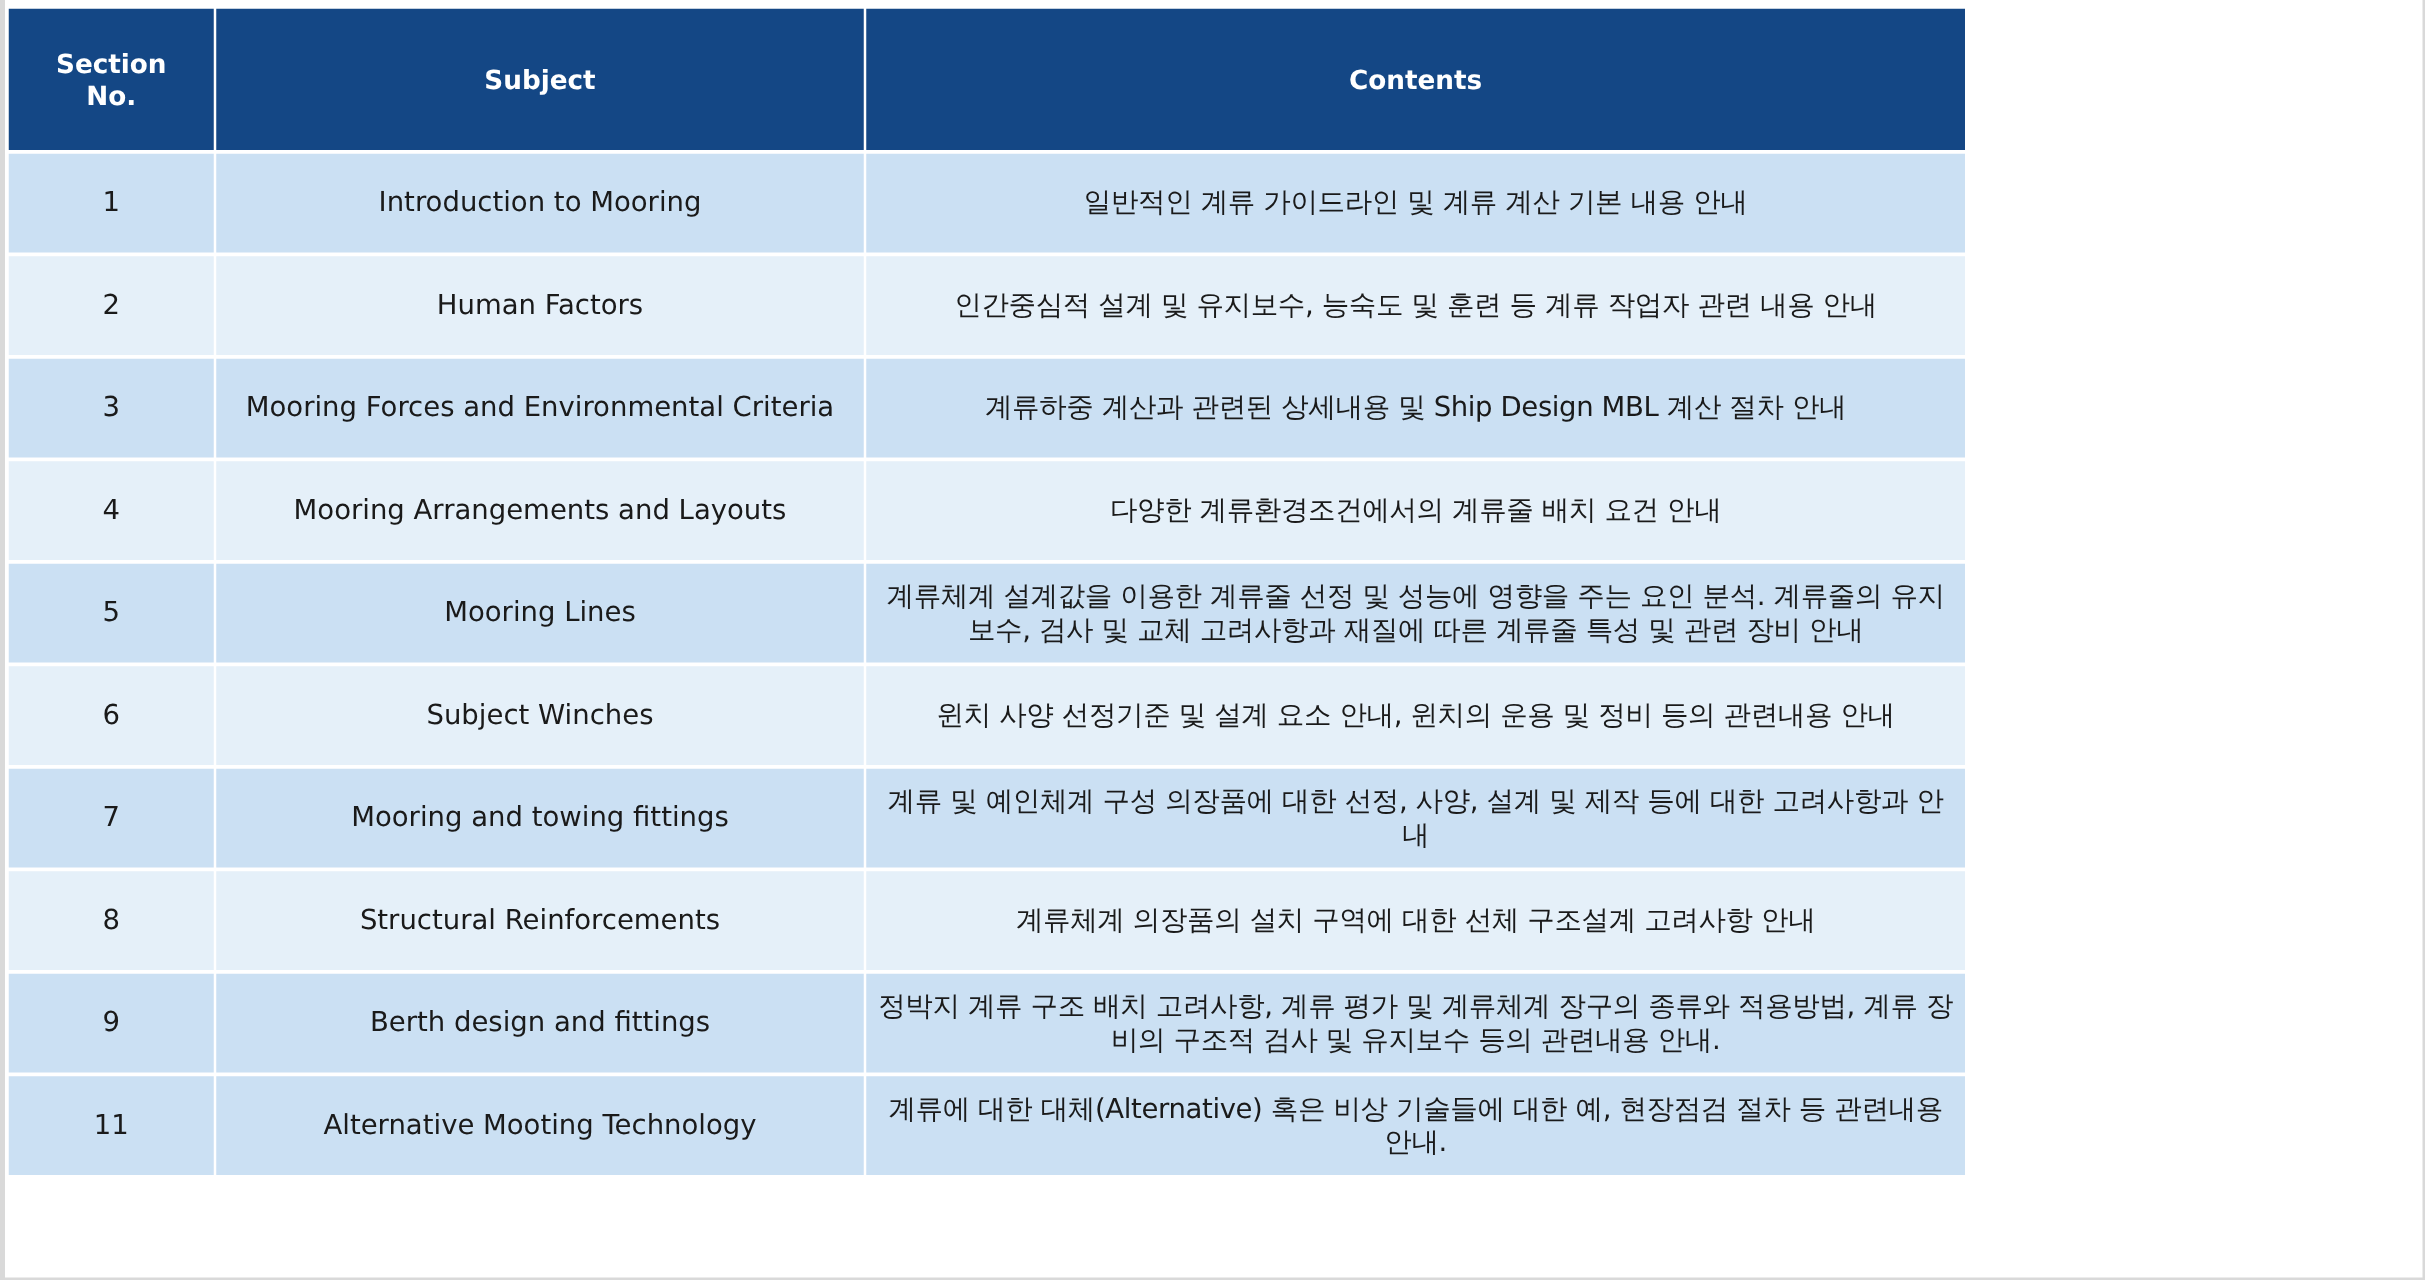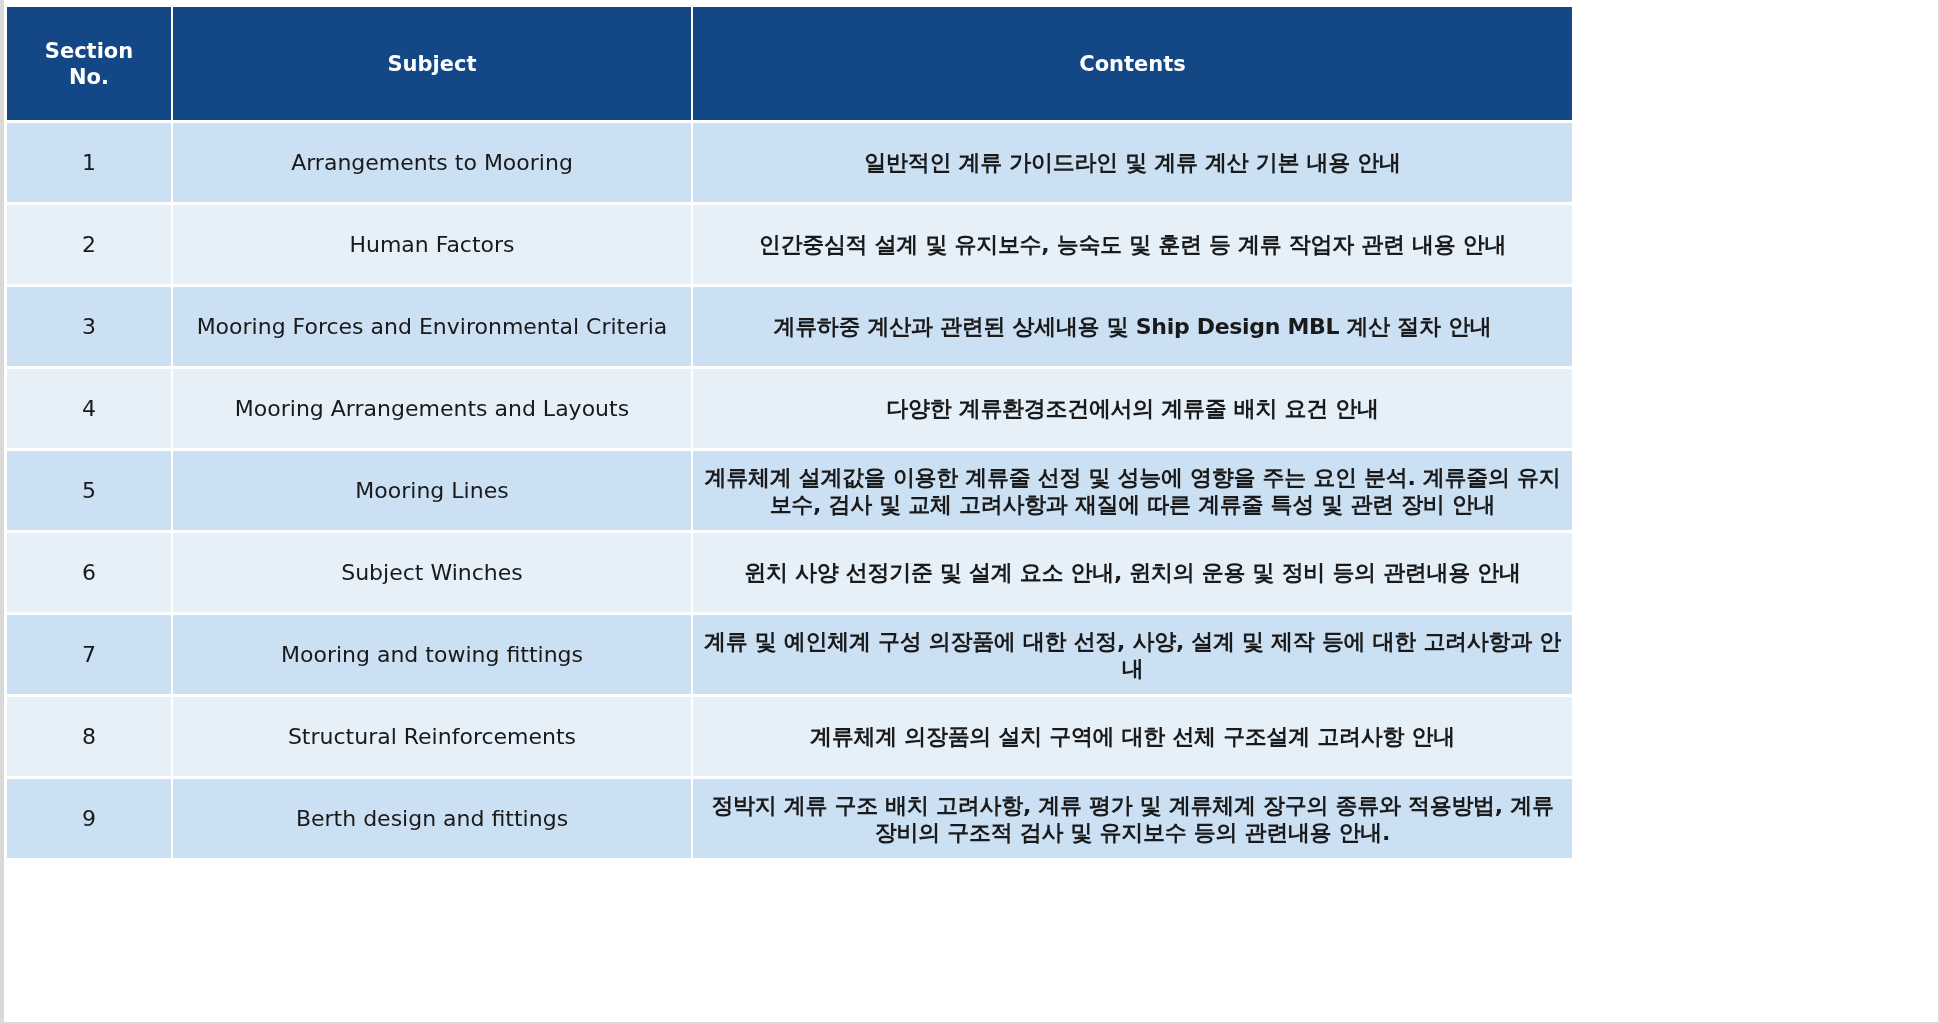--- a/index.html
+++ b/index.html
@@ -53,21 +53,20 @@
       line-height: 27px;
     }
     table.toc tbody tr.odd td { background: #cbe0f3; }
     table.toc tbody tr.even td { background: #e5f0f9; }
     .col-no { width: 164px; }
     .col-subject { width: 518px; }
     .col-contents { width: auto; }
     td.contents-cell {
       font-size: 21px;
       letter-spacing: -0.3px;
-      font-weight: bold;
     }
   </style>
 </head>
 <body>
 
 <div class="frame-left"></div>
 <div class="frame-right"></div>
 <div class="frame-bottom"></div>
 
 <table class="toc">
@@ -82,21 +81,21 @@
         <div>Section</div>
         <div>No.</div>
       </th>
       <th>Subject</th>
       <th>Contents</th>
     </tr>
   </thead>
   <tbody>
     <tr class="odd">
       <td>1</td>
-      <td>Arrangements to Mooring</td>
+      <td>Introduction to Mooring</td>
       <td class="contents-cell">일반적인 계류 가이드라인 및 계류 계산 기본 내용 안내</td>
     </tr>
     <tr class="even">
       <td>2</td>
       <td>Human Factors</td>
       <td class="contents-cell">인간중심적 설계 및 유지보수, 능숙도 및 훈련 등 계류 작업자 관련 내용 안내</td>
     </tr>
     <tr class="odd">
       <td>3</td>
       <td>Mooring Forces and Environmental Criteria</td>
@@ -125,14 +124,19 @@
     <tr class="even">
       <td>8</td>
       <td>Structural Reinforcements</td>
       <td class="contents-cell">계류체계 의장품의 설치 구역에 대한 선체 구조설계 고려사항 안내</td>
     </tr>
     <tr class="odd">
       <td>9</td>
       <td>Berth design and fittings</td>
       <td class="contents-cell">정박지 계류 구조 배치 고려사항, 계류 평가 및 계류체계 장구의 종류와 적용방법, 계류 장비의 구조적 검사 및 유지보수 등의 관련내용 안내.</td>
     </tr>
+    <tr class="odd">
+      <td>11</td>
+      <td>Alternative Mooting Technology</td>
+      <td class="contents-cell">계류에 대한 대체(Alternative) 혹은 비상 기술들에 대한 예, 현장점검 절차 등 관련내용 안내.</td>
+    </tr>
   </tbody>
 </table>
 
 </body></html>

